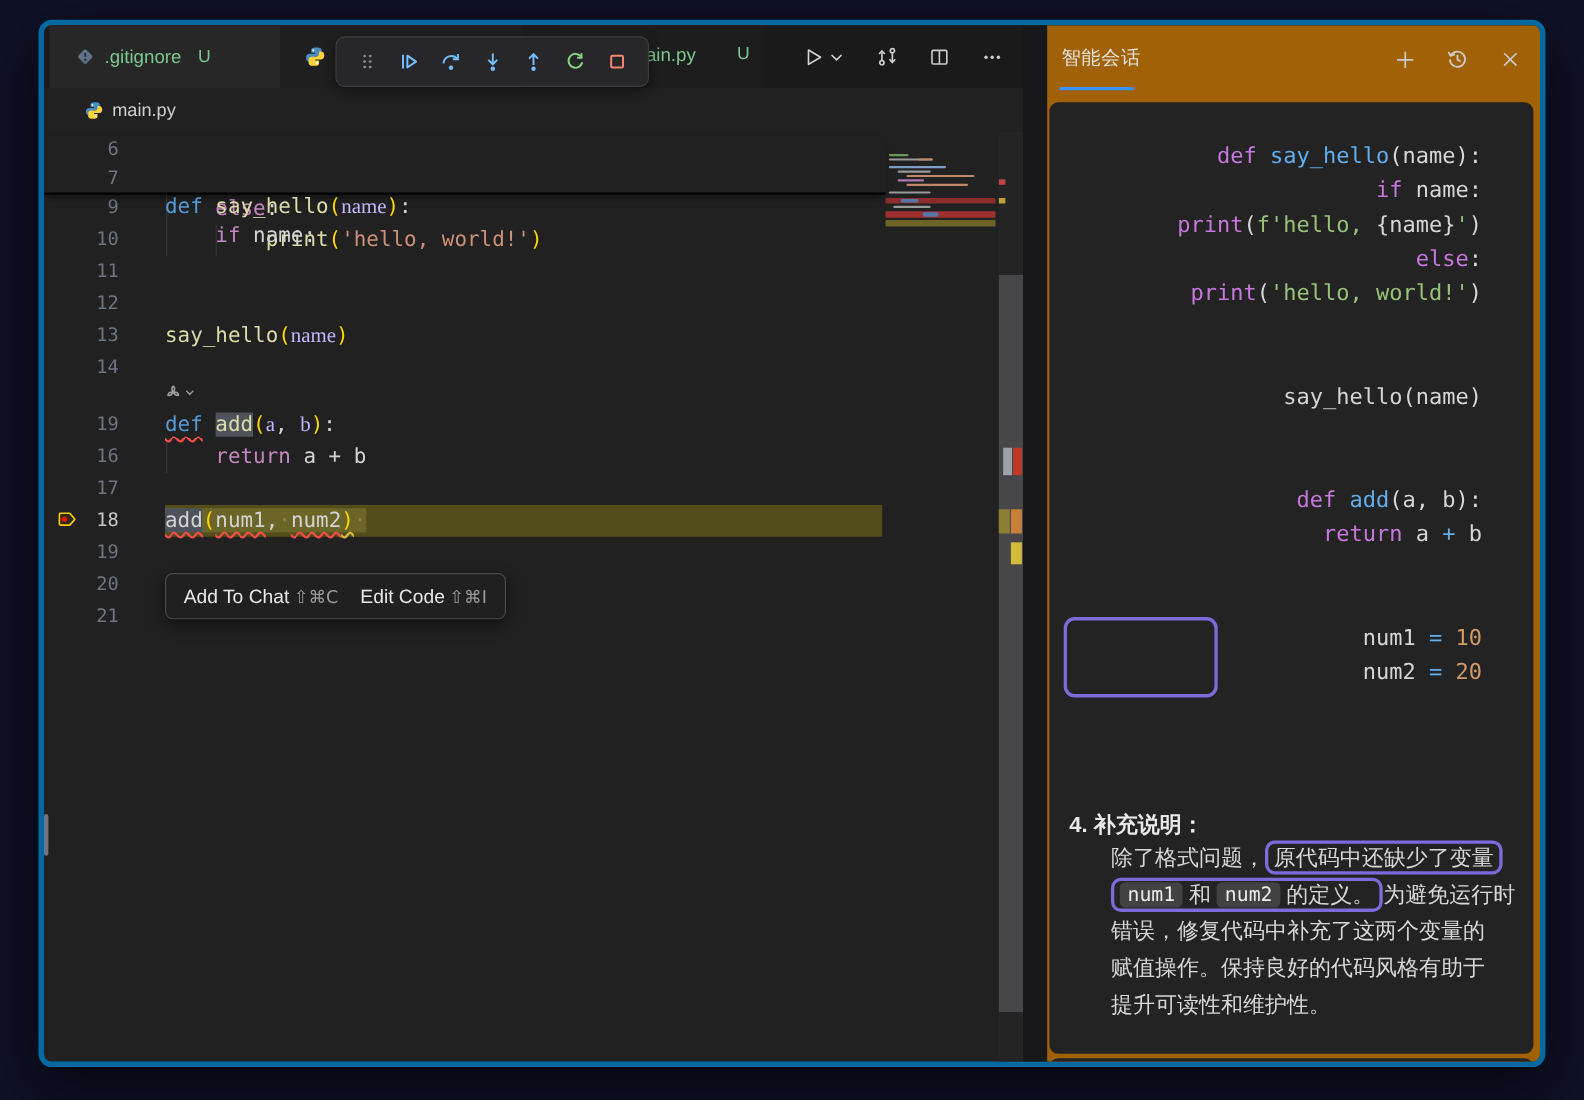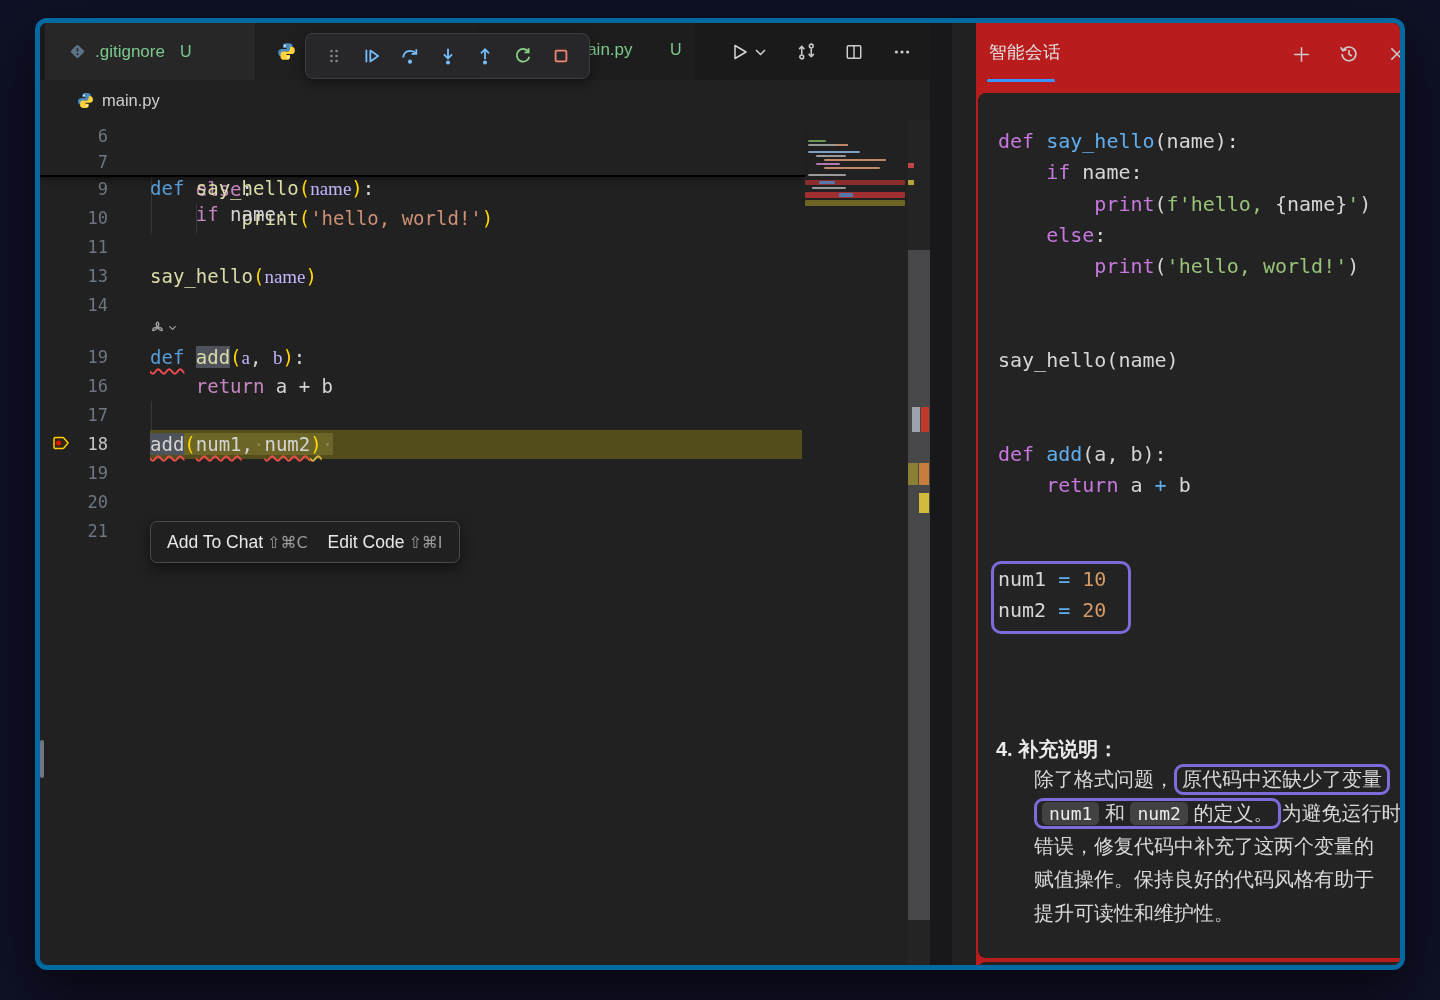--- a/index.html
+++ b/index.html
@@ -90,21 +90,21 @@
   .minimap { position:absolute; left:765px; top:97px; width:103px; height:855px; }
   .mm-bar { position:absolute; border-radius:1px; }
   .scrollbar { position:absolute; left:868px; top:97px; width:22px; height:855px; background:#242424; }
   .sb-slider { position:absolute; left:0; top:130px; width:22px; height:670px; background:#47474a; }
   .sb-mark { position:absolute; }
   .left-strip2 { position:absolute; left:0; top:717px; width:4px; height:38px; background:#6f7584; border-radius:2px; }
 
   .sash { position:absolute; left:890px; top:0; width:22px; height:952px; background:#18181a; }
 
   
-  .chat { position:absolute; left:936px; top:0; width:458px; height:952px; background:#b91c1c; }
+  .chat { position:absolute; left:912px; top:0; width:458px; height:952px; background:#a16207;text-align:right; }
   .chat-header { position:absolute; left:0; top:0; width:458px; height:62px; }
   .chat-title { position:absolute; left:13px; top:17px; font-size:17.5px; color:#e4e4e4; letter-spacing:.5px; }
   .chat-underline { position:absolute; left:11px; top:56px; width:68px; height:3px; background:#3794ff; border-radius:2px; }
   .chat-actions { position:absolute; right:24px; top:18px; display:flex; gap:22px; }
 
   .chat-card { position:absolute; left:2px; top:70px; width:440px; height:865px; background:#232324; border-radius:8px; }
 
   .chat-code { position:absolute; left:20px; top:33px; font-family:"DejaVu Sans Mono", monospace; font-size:20px; }
   .chat-code .crow2 { height:31.3px; line-height:31.3px; white-space:pre; }
   .tok.ck { color:#c678dd; } .tok.cfn { color:#61afef; }
@@ -268,20 +268,21 @@
      <div class="gut">7</div><div class="code"><span class="tok p">    </span><span class="tok k2">if</span><span class="tok p"> name:</span></div></div>
     </div>
 
   <div class="main-rows ed-code" id="main-rows">
     <div class="iguide" style="left:111px; top:0; height:58px;"></div>
     <div class="iguide" style="left:156px; top:29px; height:29px;"></div>
     <div class="iguide" style="left:111px; top:226px; height:29px;"></div>
   <div class="crow "><div class="gut ">9</div><div class="code"><span class="tok p">    </span><span class="tok k2">else</span><span class="tok p">:</span></div></div>
       <div class="crow "><div class="gut ">10</div><div class="code"><span class="tok p">        </span><span class="tok fn">print</span><span class="tok b">(</span><span class="tok s">'hello, world!'</span><span class="tok b">)</span></div></div>
       <div class="crow "><div class="gut ">11</div><div class="code"></div></div>
+      <div class="crow "><div class="gut ">12</div><div class="code"></div></div>
       <div class="crow "><div class="gut ">13</div><div class="code"><span class="tok fn">say_hello</span><span class="tok b">(</span><span class="tok v">name</span><span class="tok b">)</span></div></div>
       <div class="crow "><div class="gut ">14</div><div class="code"></div></div>
       <div class="lensrow">
       <div class="code">
           <span style="display:flex;align-items:center;gap:2px;">
             <svg width="15" height="15" viewBox="0 0 16 16" stroke="#9d9d9d" stroke-width="1.6" stroke-linecap="round" fill="none">
               <path d="M8 2.2c1.8 1 1.8 2.8 0 5.8-1.8-3-1.8-4.8 0-5.8Z"></path>
               <path d="M13 11c-2 .5-3.6-.4-5-3 3.4-.3 5 .6 5 3Z"></path>
               <path d="M3 11c2 .5 3.6-.4 5-3-3.4-.3-5 .6-5 3Z"></path>
             </svg>

